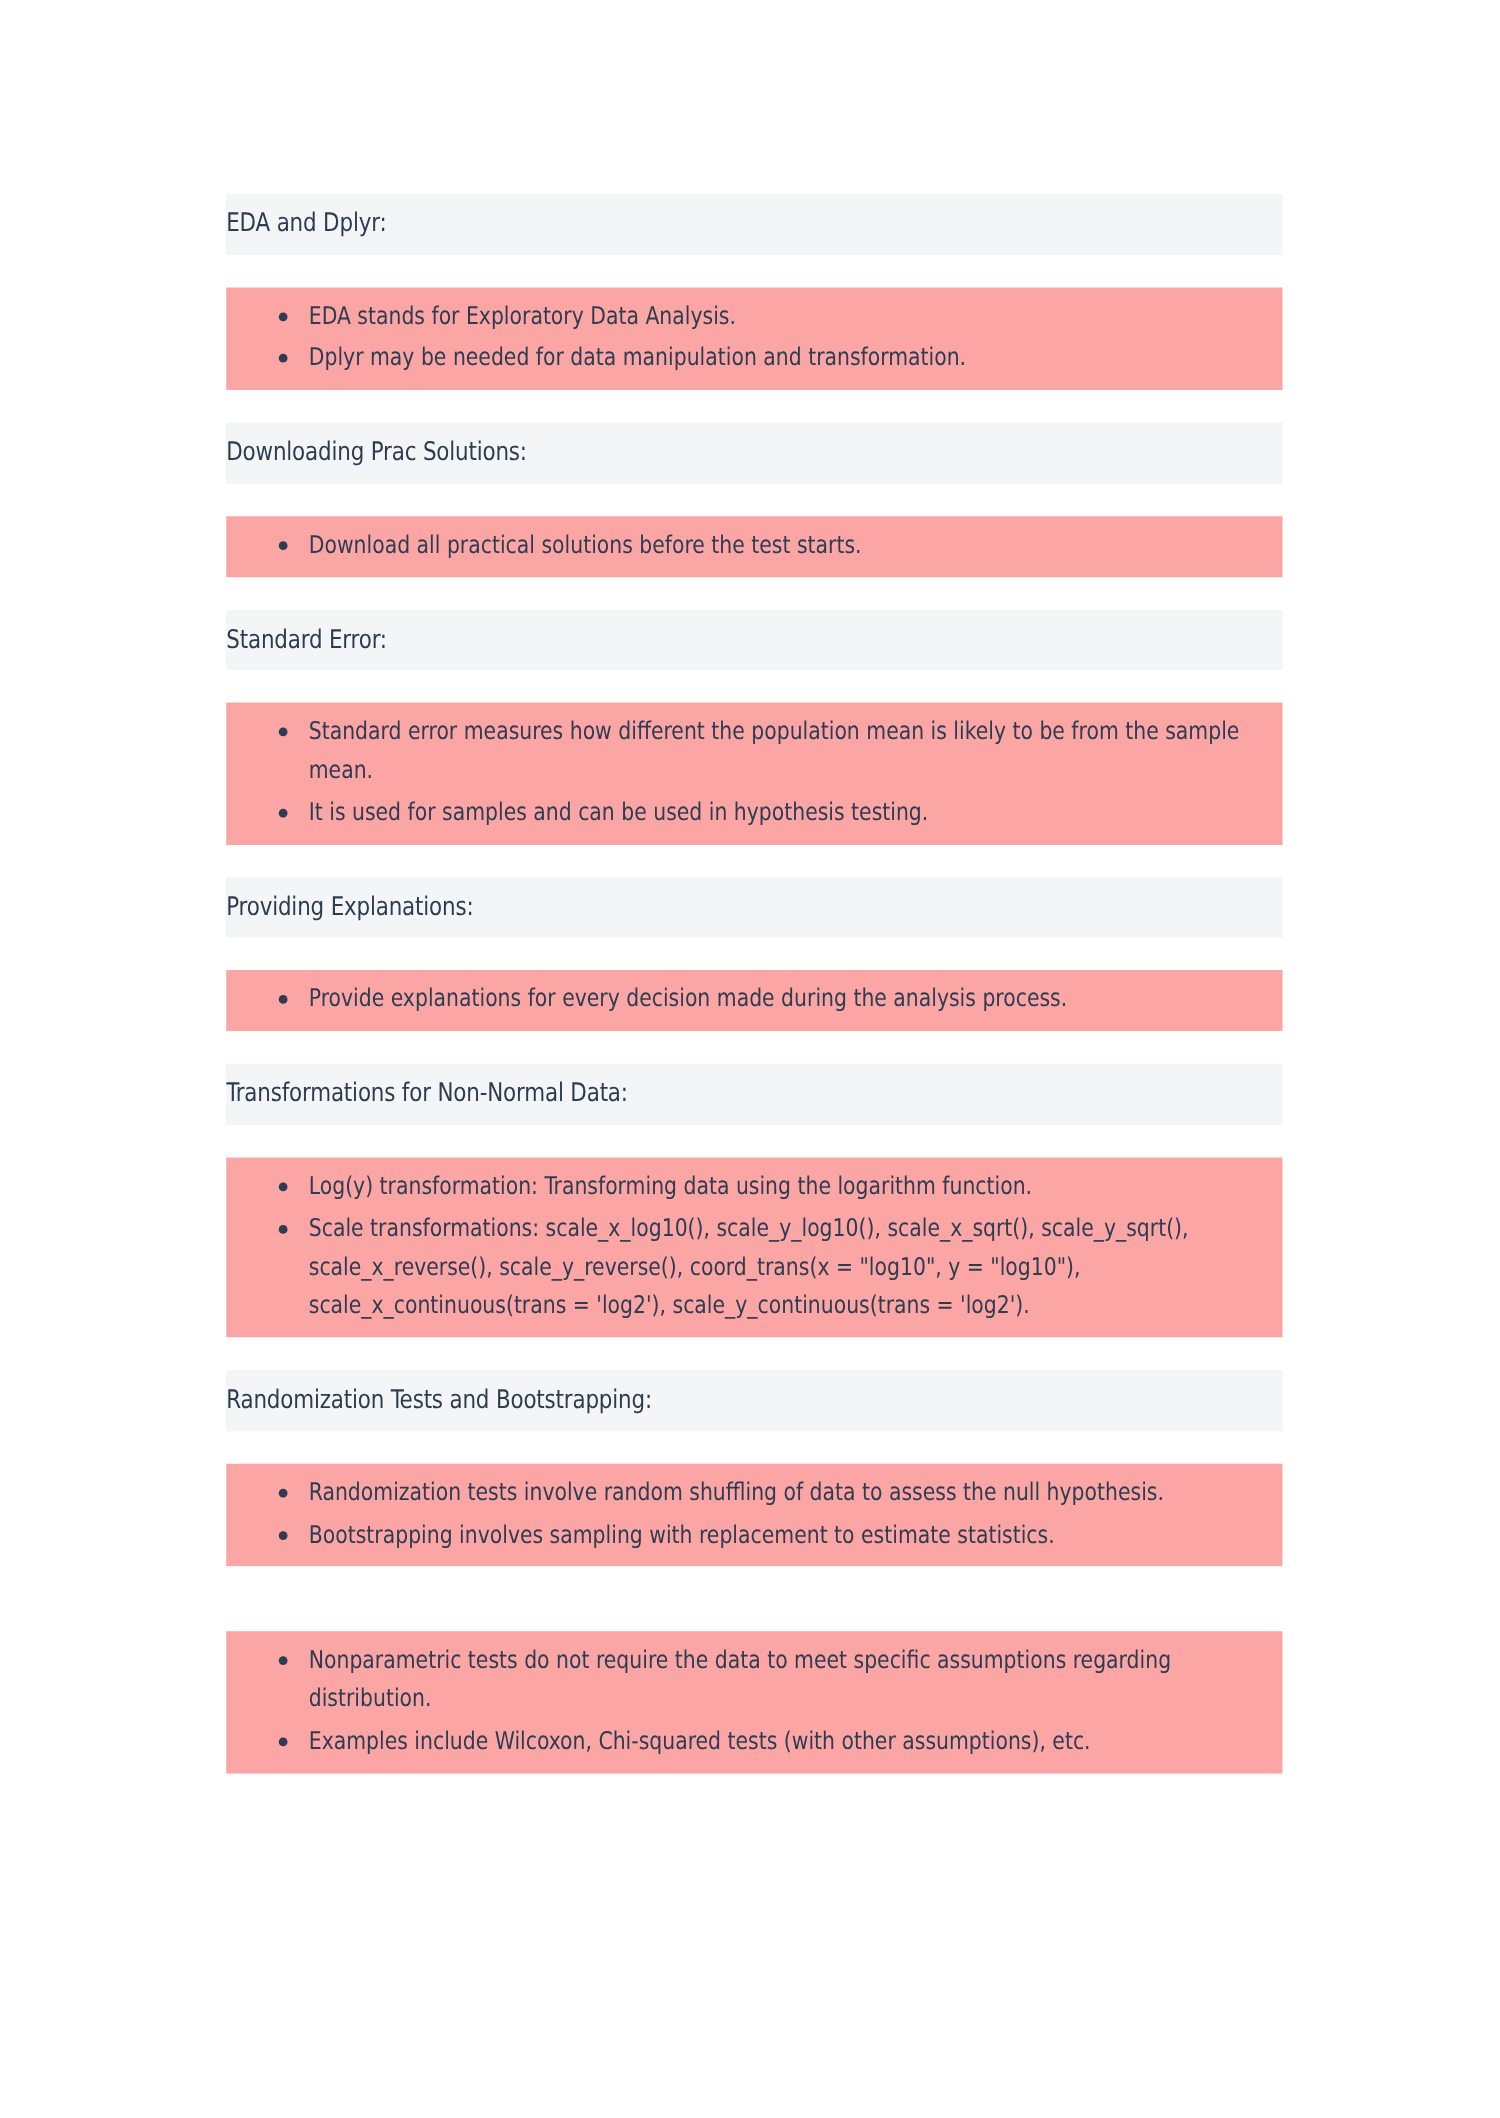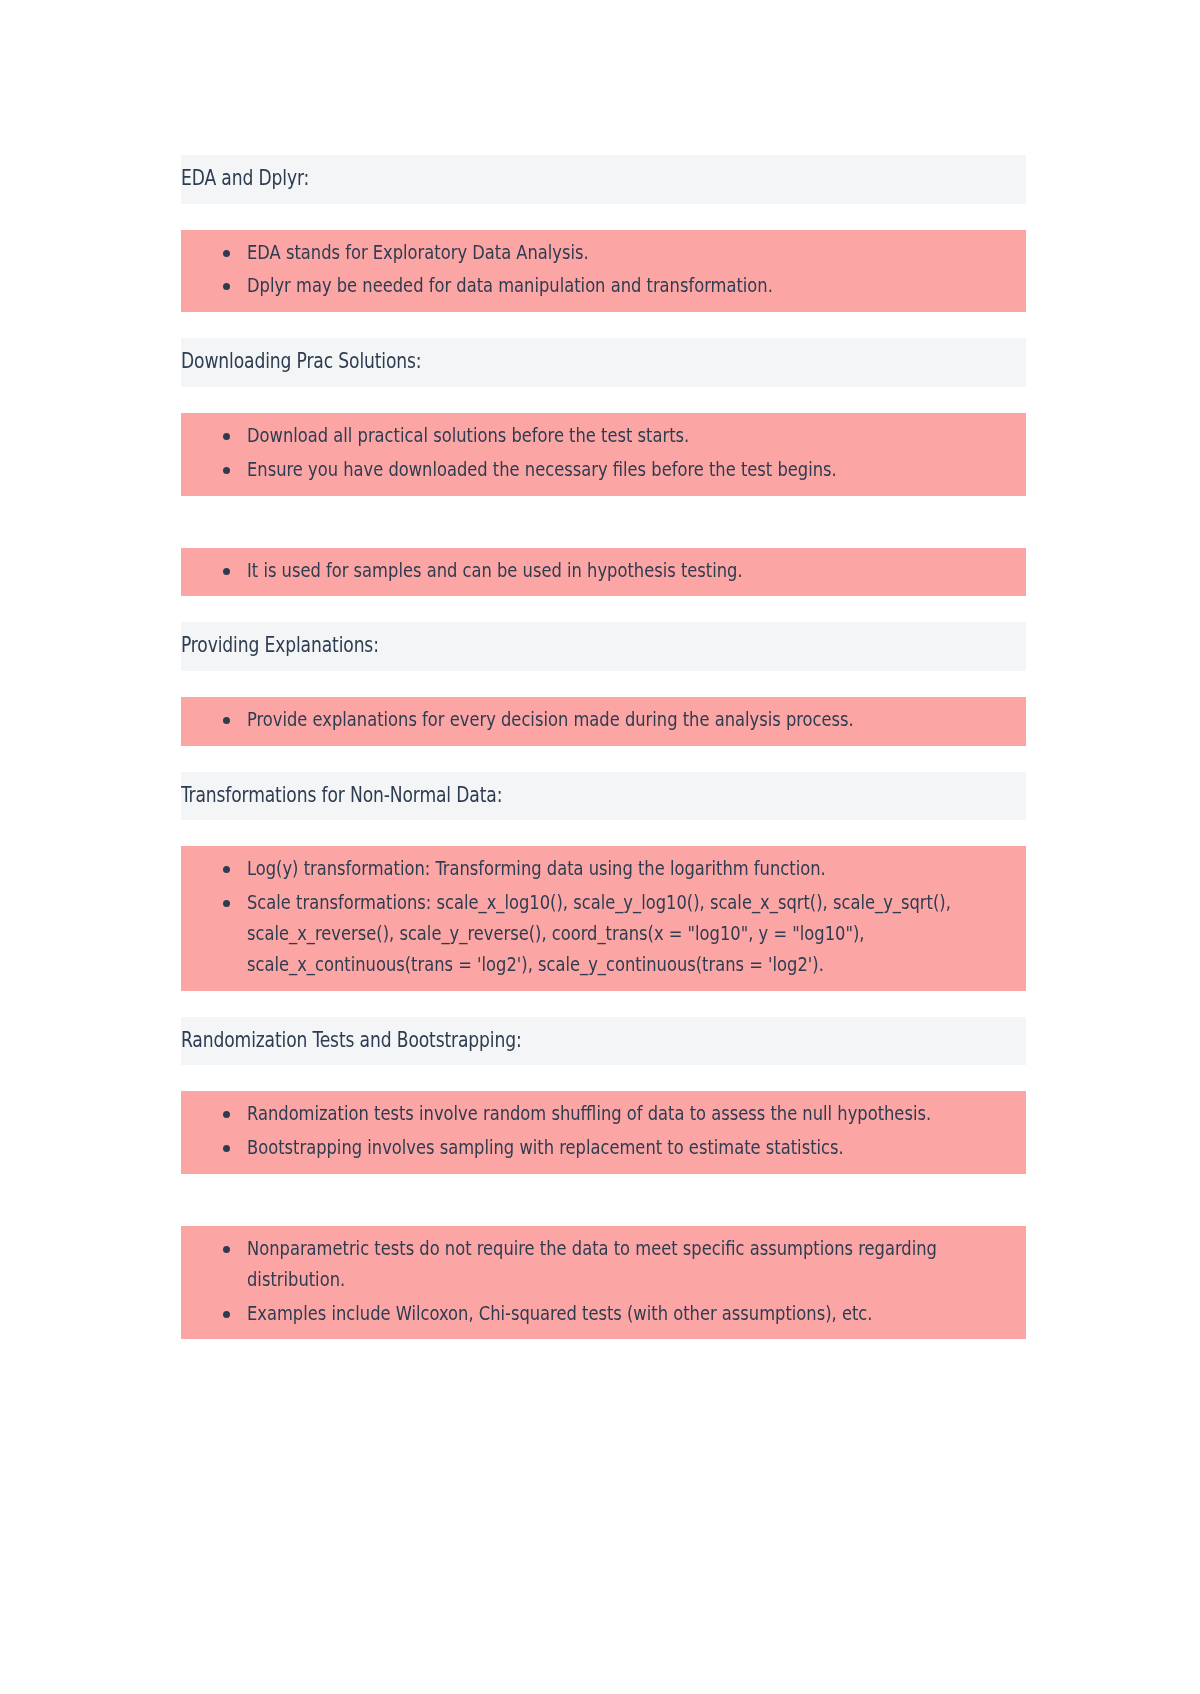--- a/index.html
+++ b/index.html
@@ -119,31 +119,34 @@
       <div class="section">
         <div class="heading-band">
           <div class="section-heading">Downloading Prac Solutions:</div>
         </div>
         <div class="bullet-band">
           <ul class="bullets">
             <li>
               <span class="dot"></span>
               <span class="txt">Download all practical solutions before the test starts.</span>
             </li>
-            <li>
-              <span class="dot"></span>
-              <span class="txt">Ensure you have downloaded the necessary files before the test begins.</span>
-            </li>
-          </ul>
-        </div>
-      </div>
-      <div class="gap"></div>
-      <div class="section">
-        <div class="bullet-band">
-          <ul class="bullets">
+          </ul>
+        </div>
+      </div>
+      <div class="gap"></div>
+      <div class="section">
+        <div class="heading-band">
+          <div class="section-heading">Standard Error:</div>
+        </div>
+        <div class="bullet-band">
+          <ul class="bullets">
+            <li>
+              <span class="dot"></span>
+              <span class="txt">Standard error measures how different the population mean is likely to be from the sample mean.</span>
+            </li>
             <li>
               <span class="dot"></span>
               <span class="txt">It is used for samples and can be used in hypothesis testing.</span>
             </li>
           </ul>
         </div>
       </div>
       <div class="gap"></div>
       <div class="section">
         <div class="heading-band">

